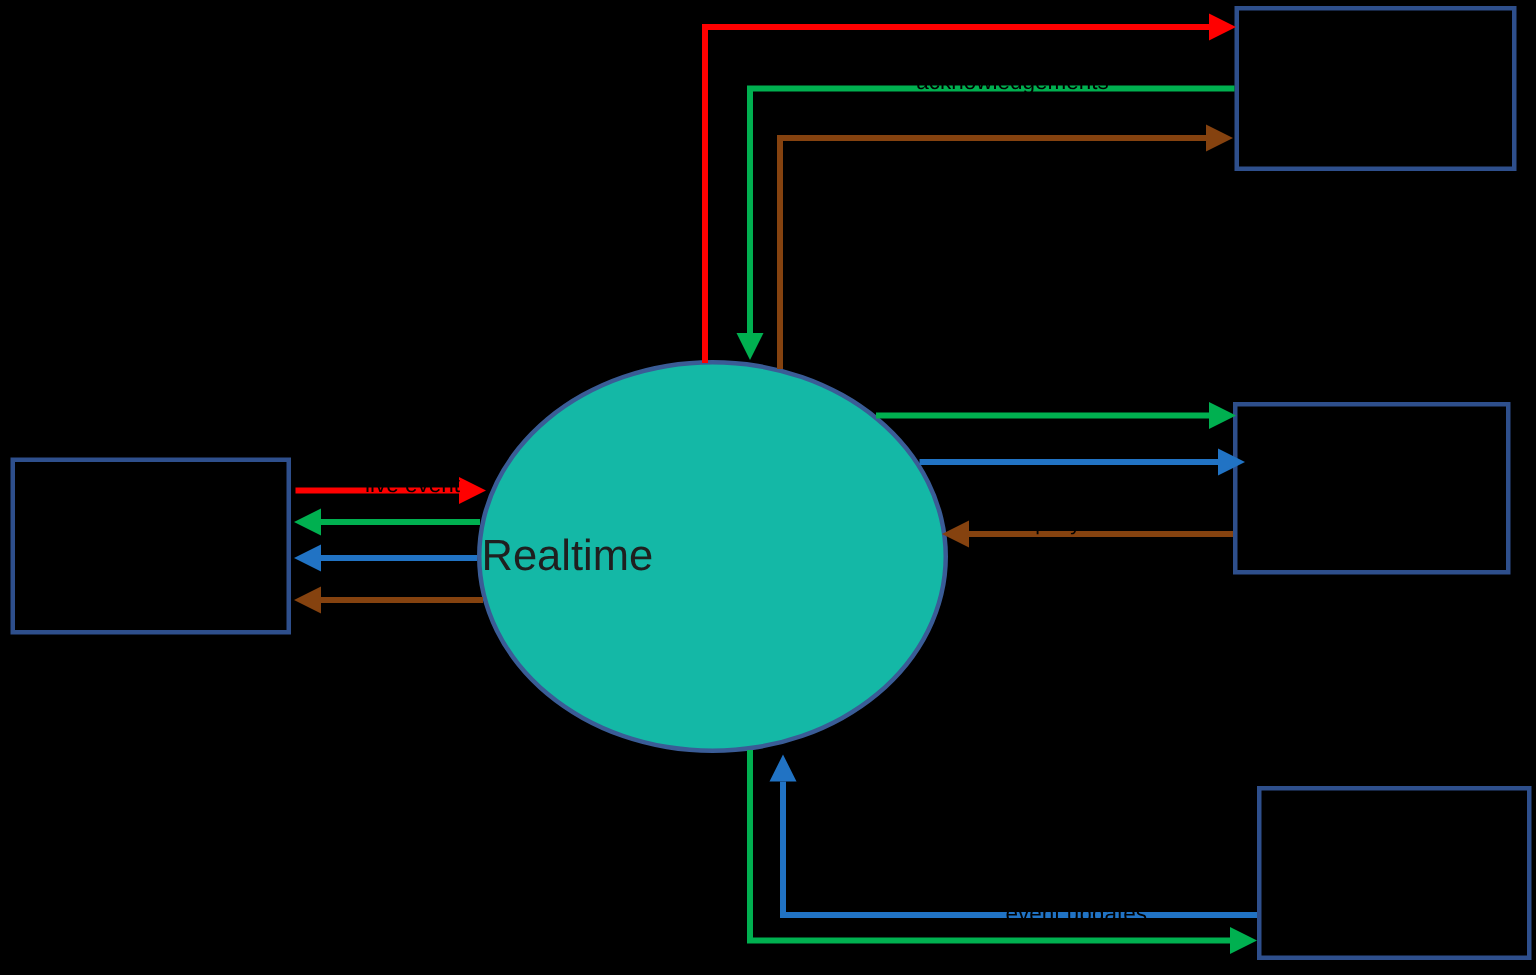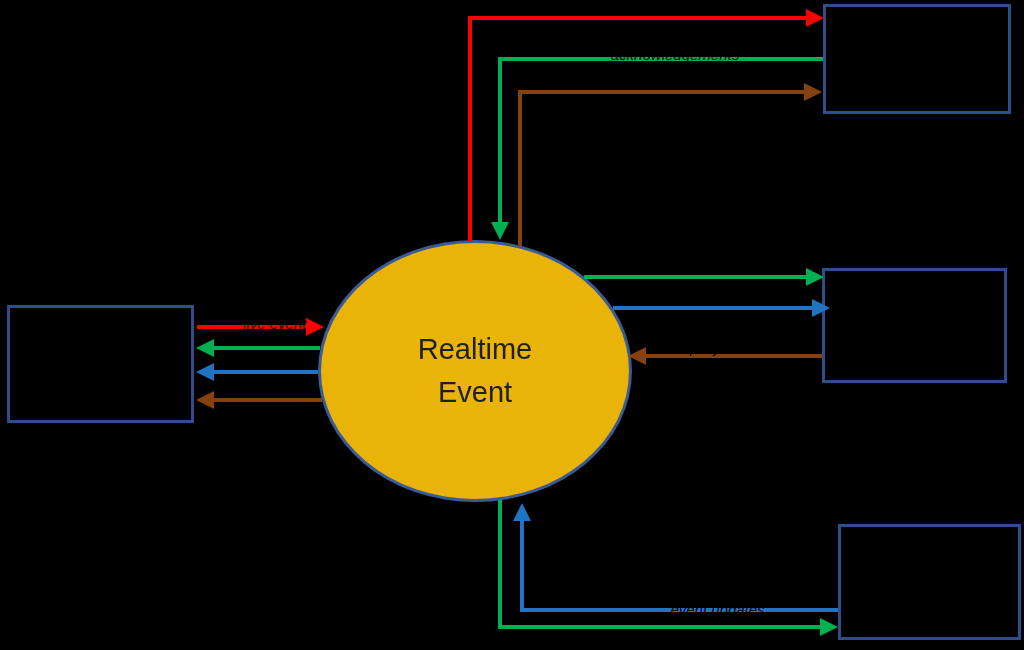--- a/index.html
+++ b/index.html
@@ -10,47 +10,46 @@
   .arrow-layer{position:absolute;left:0;top:0;width:1024px;height:650px;}
   .entity-box{
     position:absolute;background:#000000;border:3px solid #2E4F8C;box-sizing:border-box;
   }
   .box-left{left:7px;top:305px;width:187px;height:118px;}
   .box-top-right{left:823px;top:4px;width:188px;height:110px;}
   .box-middle-right{left:822px;top:268px;width:185px;height:115px;}
   .box-bottom-right{left:838px;top:524px;width:183px;height:116px;}
   .system-ellipse{
     position:absolute;left:318px;top:240px;width:314px;height:262px;
-    background:#eab308;border:3px solid #3A5C96;border-radius:50%;box-sizing:border-box;
-    display:flex;flex-direction:column;align-items:center;justify-content:center;
+    background:#14b8a6;border:3px solid #3A5C96;border-radius:50%;box-sizing:border-box;
+    display:flex;flex-direction:row;align-items:center;
     color:#1F1F1F;font-size:29px;line-height:43px;text-align:center;
   }
   .flow-label{
     position:absolute;color:#000000;font-size:15px;line-height:17px;
-    text-align:center;white-space:nowrap;z-index:5;font-style:italic;
+    text-align:center;white-space:nowrap;z-index:5;
   }
   .lbl-red-left{left:230px;top:315px;width:90px;}
   .lbl-green-top{left:600px;top:46px;width:150px;}
   .lbl-brown-middle{left:658px;top:340px;width:90px;font-size:14px;}
   .lbl-blue-bottom{left:650px;top:601px;width:135px;}
   svg{display:block;}
 </style>
 </head>
 <body>
 
 <div class="stage">
 
   <div class="entity-box box-left"></div>
   <div class="entity-box box-top-right"></div>
   <div class="entity-box box-middle-right"></div>
   <div class="entity-box box-bottom-right"></div>
 
   <div class="system-ellipse">
     <div>Realtime</div>
-    <div>Event</div>
   </div>
 
   <svg class="arrow-layer" width="1024" height="650" viewBox="0 0 1024 650">
 
     <g>
       <polyline points="470,242 470,18 806,18" fill="none" stroke="#FF0000" stroke-width="4"></polyline>
       <polygon points="806,9 824,18 806,27" fill="#FF0000"></polygon>
     </g>
 
     <g>

